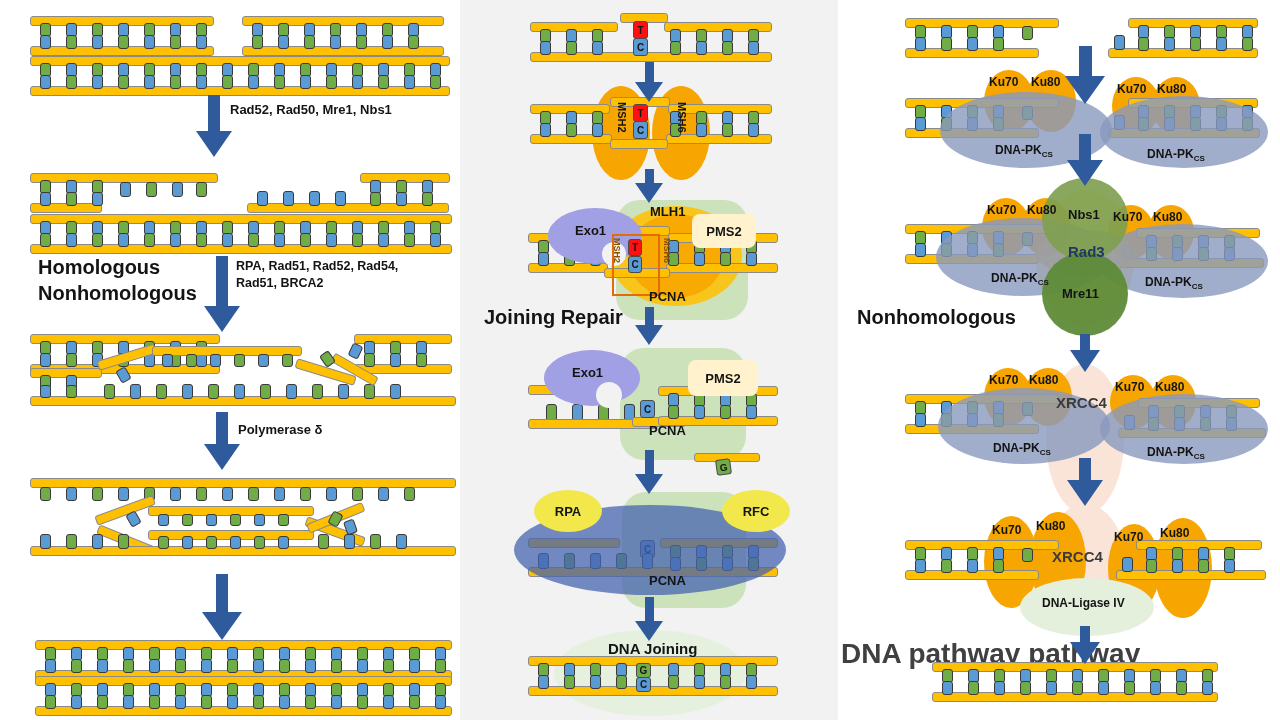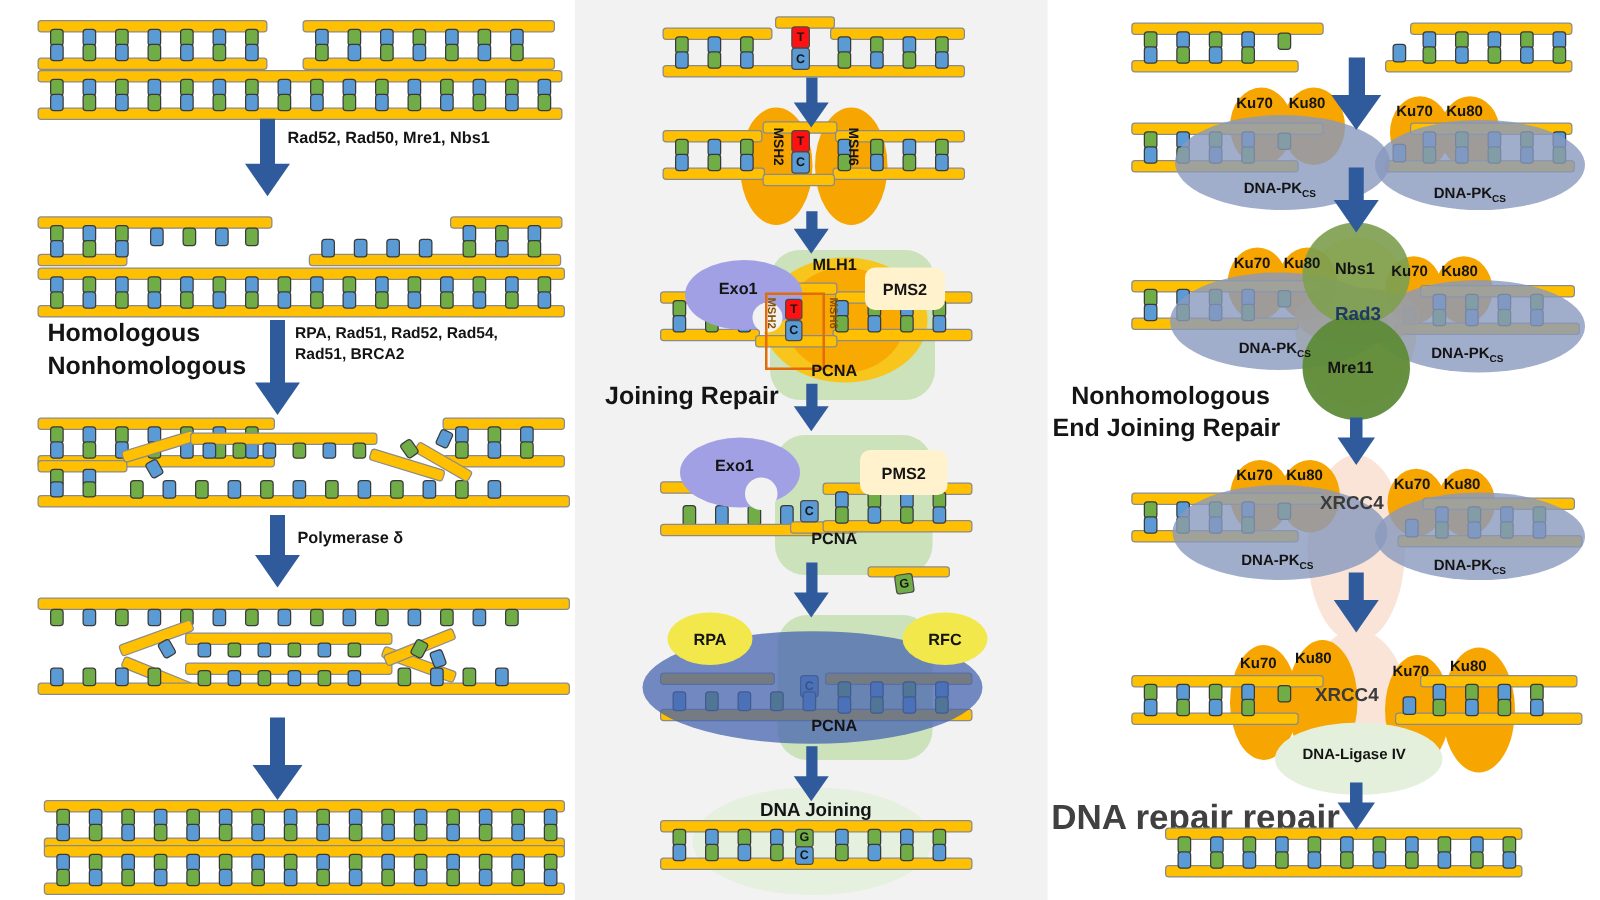--- a/index.html
+++ b/index.html
@@ -128,38 +128,37 @@
   <div class="lbl" style="left:1027px;top:204px;font-size:12px;">Ku80</div>
   <div class="lbl" style="left:1113px;top:211px;font-size:12px;">Ku70</div>
   <div class="lbl" style="left:1153px;top:211px;font-size:12px;">Ku80</div>
   <div class="lbl" style="left:991px;top:272px;font-size:12px;"><span>DNA-PK</span><sub style="font-size:8px;">CS</sub></div>
   <div class="lbl" style="left:1145px;top:276px;font-size:12px;"><span>DNA-PK</span><sub style="font-size:8px;">CS</sub></div>
   <div class="lbl" style="left:1068px;top:208px;font-size:13px;">Nbs1</div>
   <div class="lbl" style="left:1068px;top:243px;font-size:15px;color:#1F3864;z-index:6;">Rad3</div>
   <div class="lbl" style="left:1062px;top:287px;font-size:13px;">Mre11</div>
 
   <div class="lbl" style="left:857px;top:306px;font-size:20px;">Nonhomologous</div>
-  <div class="lbl" style="left:842px;top:332px;font-size:20px;">End Joining Repair</div>
 
   <div class="lbl" style="left:989px;top:374px;font-size:12px;">Ku70</div>
   <div class="lbl" style="left:1029px;top:374px;font-size:12px;">Ku80</div>
   <div class="lbl" style="left:1115px;top:381px;font-size:12px;">Ku70</div>
   <div class="lbl" style="left:1155px;top:381px;font-size:12px;">Ku80</div>
   <div class="lbl" style="left:993px;top:442px;font-size:12px;"><span>DNA-PK</span><sub style="font-size:8px;">CS</sub></div>
   <div class="lbl" style="left:1147px;top:446px;font-size:12px;"><span>DNA-PK</span><sub style="font-size:8px;">CS</sub></div>
   <div class="lbl" style="left:1056px;top:394px;font-size:15px;color:#3b3b3b;">XRCC4</div>
 
   <div class="lbl" style="left:992px;top:524px;font-size:12px;">Ku70</div>
   <div class="lbl" style="left:1036px;top:520px;font-size:12px;">Ku80</div>
   <div class="lbl" style="left:1114px;top:531px;font-size:12px;">Ku70</div>
   <div class="lbl" style="left:1160px;top:527px;font-size:12px;">Ku80</div>
   <div class="lbl" style="left:1052px;top:548px;font-size:15px;color:#3b3b3b;">XRCC4</div>
   <div class="lbl" style="left:1042px;top:597px;font-size:12px;z-index:5;">DNA-Ligase IV</div>
 
-  <div class="lbl" style="left:841px;top:638px;font-size:28px;color:#404040;z-index:1;">DNA repair repair</div>
+  <div class="lbl" style="left:841px;top:638px;font-size:28px;color:#404040;z-index:1;">DNA pathway pathway</div>
 <div style="position: absolute; left: 30px; top: 16px; width: 182px; height: 8px; background: rgb(255, 192, 1); border: 1px solid rgb(138, 138, 138); border-radius: 3px; transform-origin: left center; z-index: 2;"></div>
     <div style="position: absolute; left: 30px; top: 46px; width: 182px; height: 8px; background: rgb(255, 192, 1); border: 1px solid rgb(138, 138, 138); border-radius: 3px; transform-origin: left center; z-index: 2;"></div>
     <div style="position: absolute; left: 40px; top: 23px; width: 9px; height: 12px; background: rgb(112, 173, 71); border: 1px solid rgb(58, 58, 58); border-radius: 3px; z-index: 2;"></div>
     <div style="position: absolute; left: 40px; top: 35px; width: 9px; height: 12px; background: rgb(91, 155, 213); border: 1px solid rgb(58, 58, 58); border-radius: 3px; z-index: 2;"></div>
     <div style="position: absolute; left: 66px; top: 23px; width: 9px; height: 12px; background: rgb(91, 155, 213); border: 1px solid rgb(58, 58, 58); border-radius: 3px; z-index: 2;"></div>
     <div style="position: absolute; left: 66px; top: 35px; width: 9px; height: 12px; background: rgb(112, 173, 71); border: 1px solid rgb(58, 58, 58); border-radius: 3px; z-index: 2;"></div>
     <div style="position: absolute; left: 92px; top: 23px; width: 9px; height: 12px; background: rgb(112, 173, 71); border: 1px solid rgb(58, 58, 58); border-radius: 3px; z-index: 2;"></div>
     <div style="position: absolute; left: 92px; top: 35px; width: 9px; height: 12px; background: rgb(91, 155, 213); border: 1px solid rgb(58, 58, 58); border-radius: 3px; z-index: 2;"></div>
     <div style="position: absolute; left: 118px; top: 23px; width: 9px; height: 12px; background: rgb(91, 155, 213); border: 1px solid rgb(58, 58, 58); border-radius: 3px; z-index: 2;"></div>
     <div style="position: absolute; left: 118px; top: 35px; width: 9px; height: 12px; background: rgb(112, 173, 71); border: 1px solid rgb(58, 58, 58); border-radius: 3px; z-index: 2;"></div>

